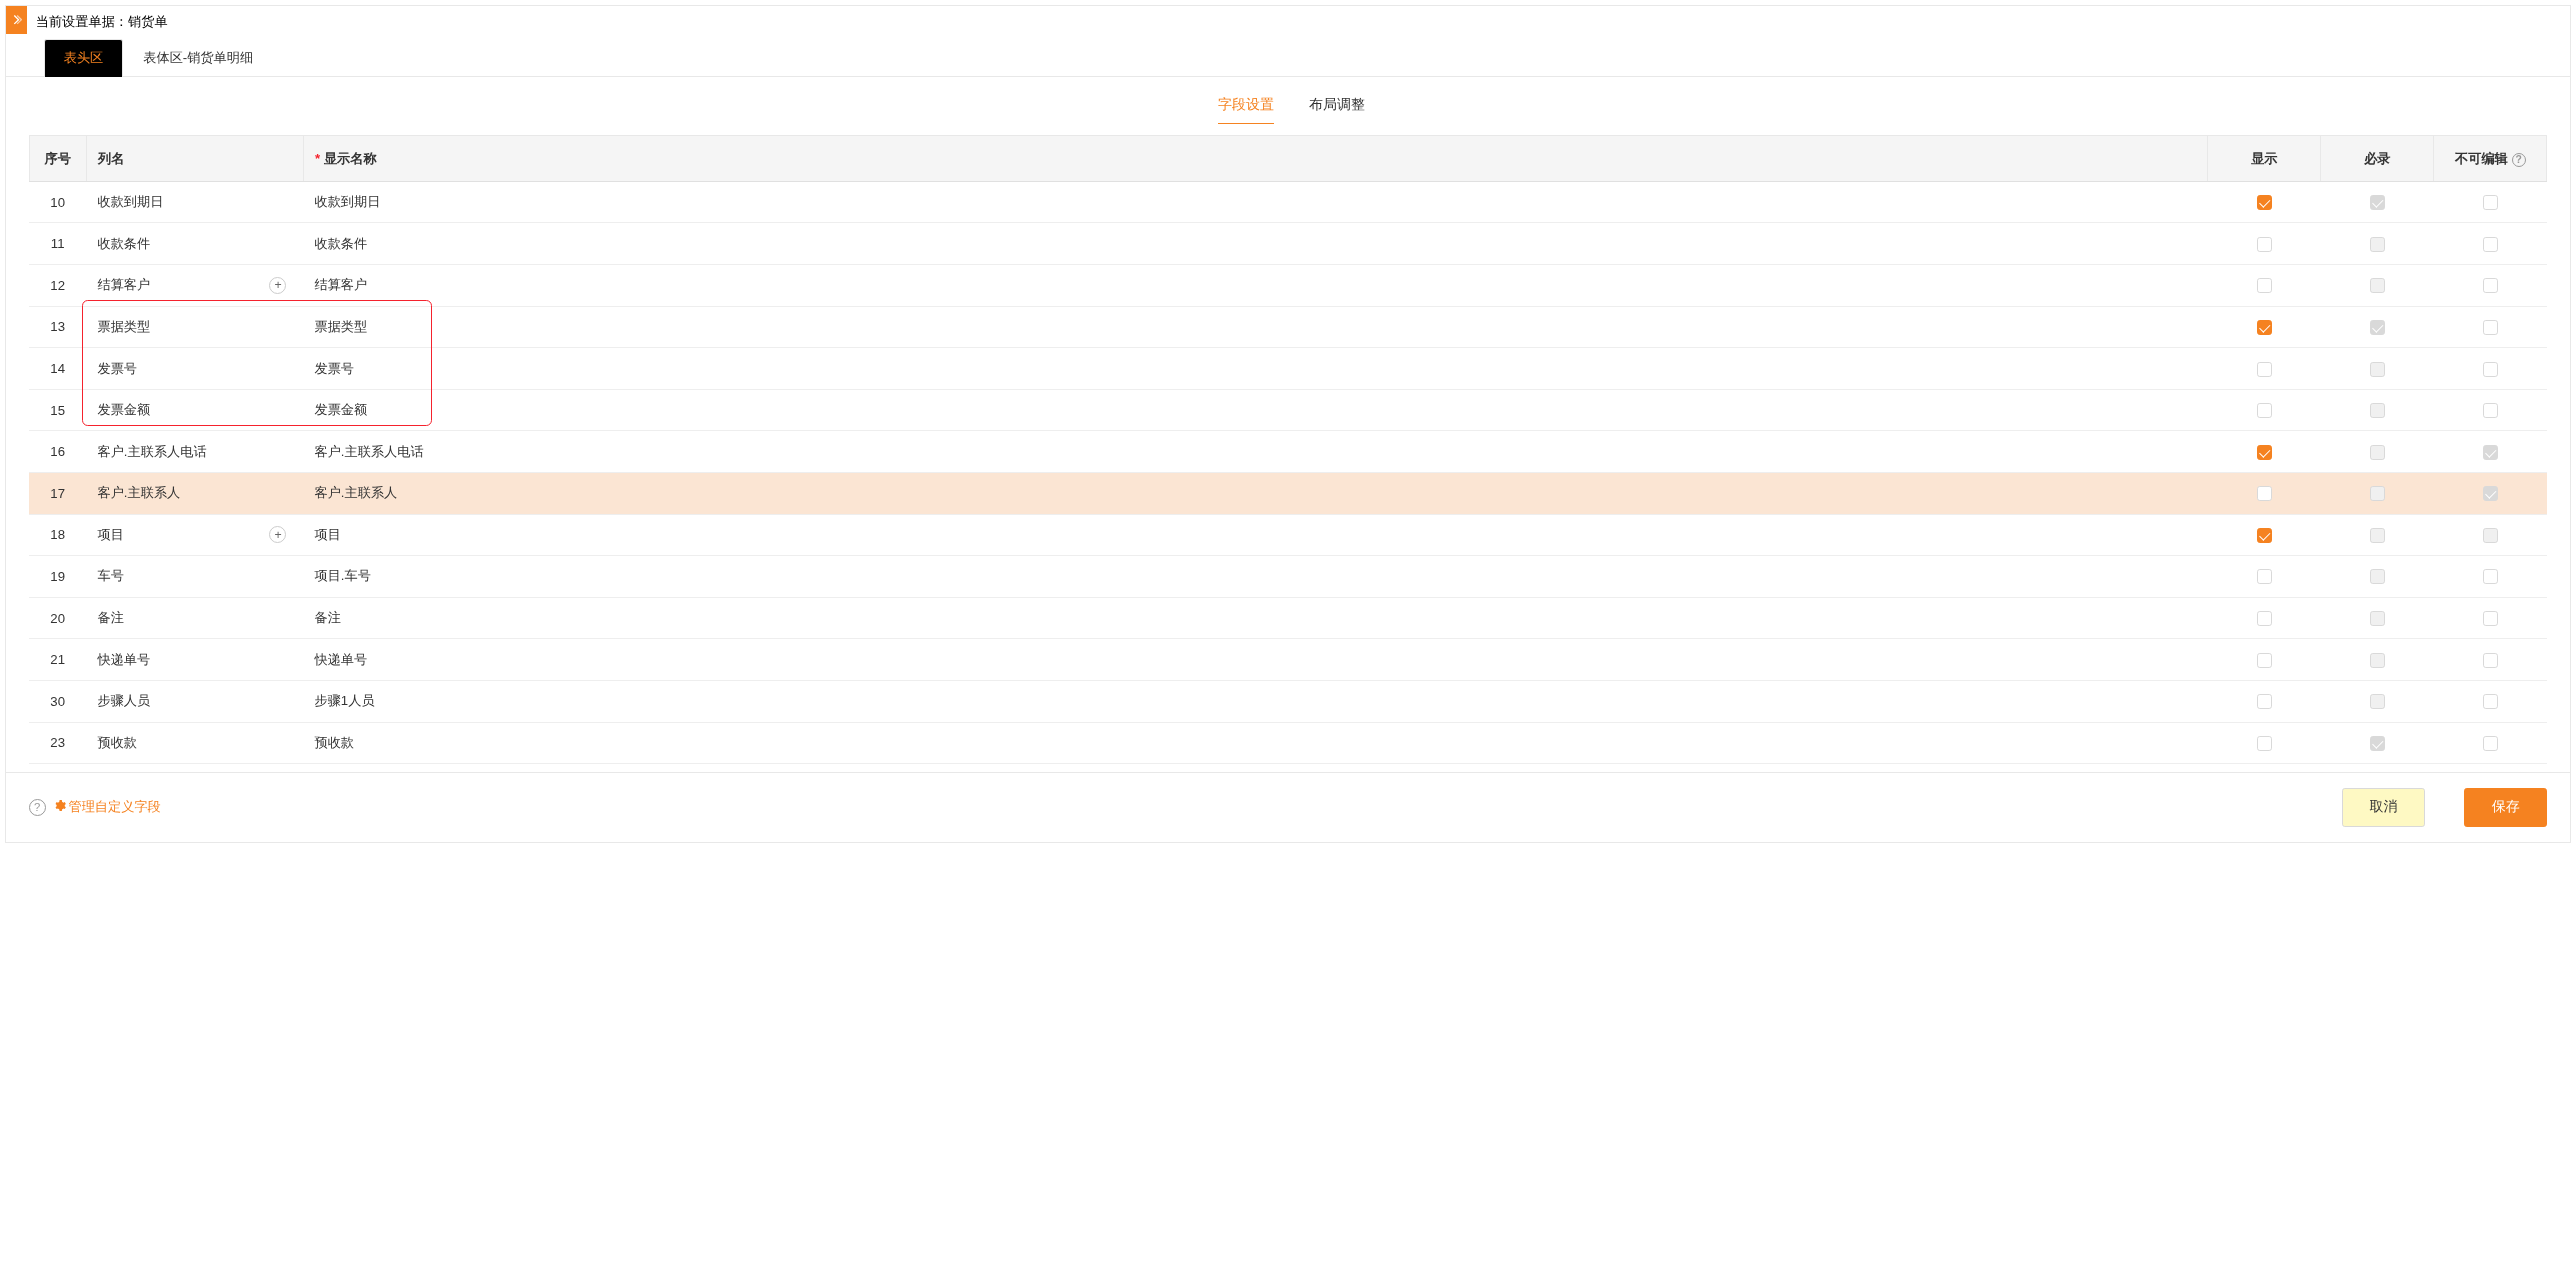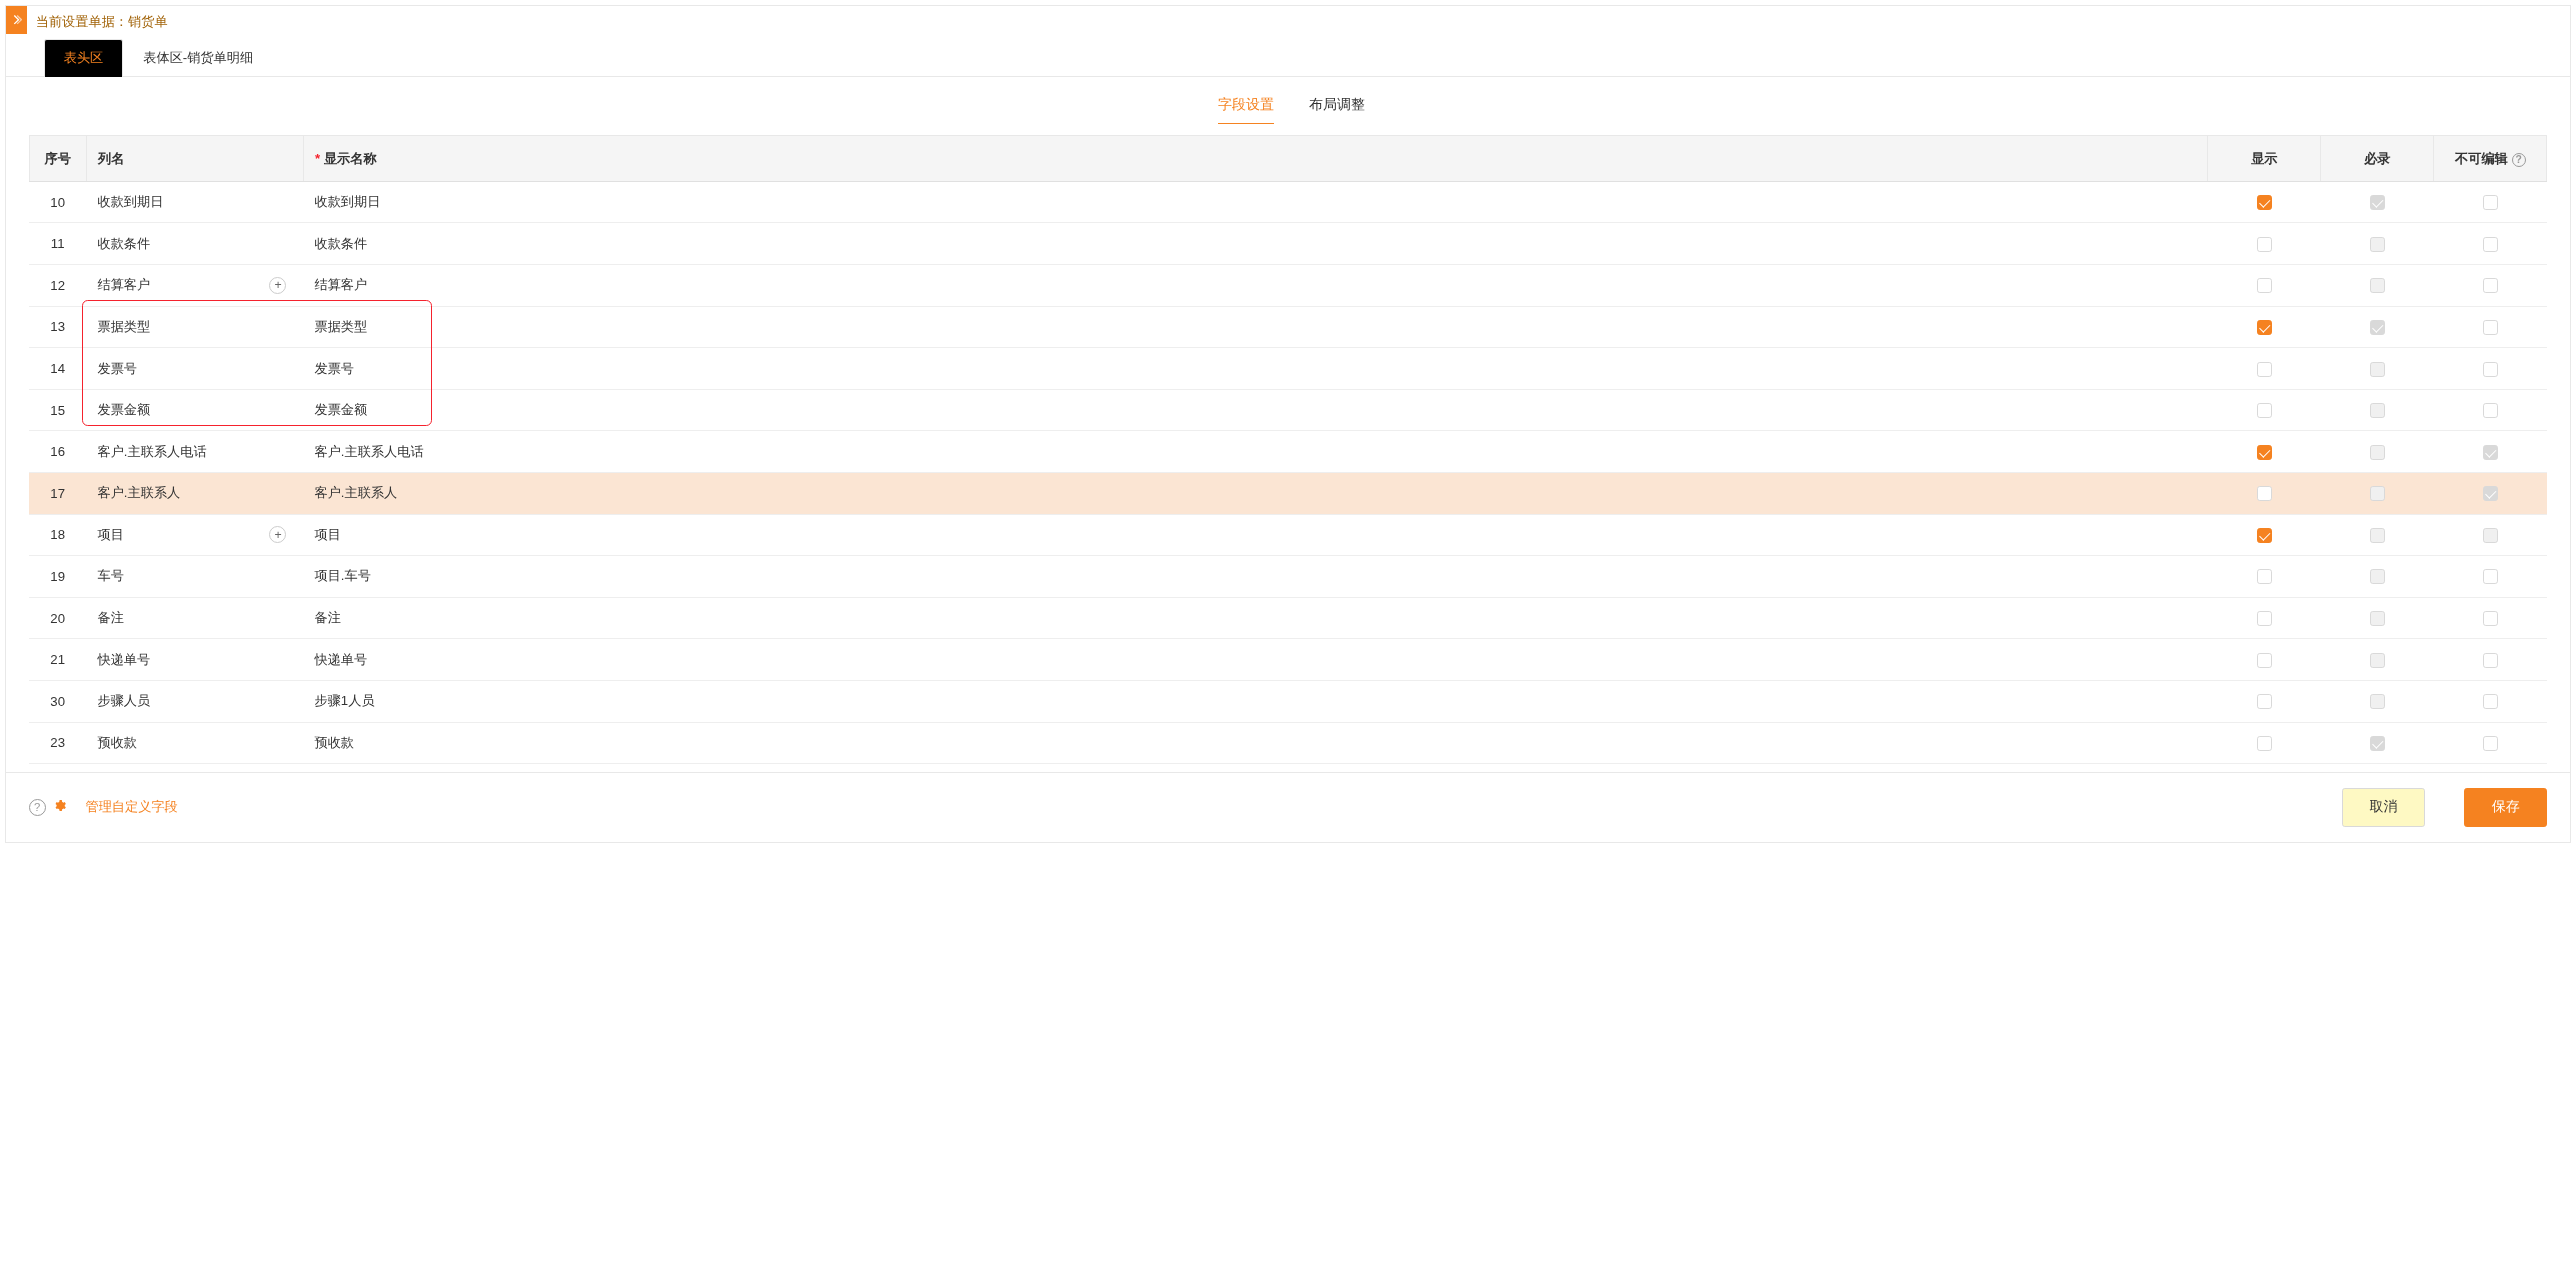--- a/index.html
+++ b/index.html
@@ -29,21 +29,21 @@
       align-items: center;
       justify-content: center;
       cursor: pointer;
       z-index: 10;
     }
     .toggle-btn svg {
       fill: #fff;
     }
     .header-bar {
       padding: 7.6px 11.3px 7.6px 30px;
-      color: #a16207;
+      color: #000000;
       font-size: 13.2px;
     }
     .tabs-primary {
       display: flex;
       border-bottom: 0.9px solid #e8e8e8;
       padding-left: 38px;
     }
     .tab-primary {
       padding: 9.4px 19px;
       cursor: pointer;
@@ -229,21 +229,21 @@
       justify-content: center;
       font-size: 11.3px;
       color: #999;
       cursor: pointer;
     }
     .gear-link {
       color: #f58220;
       cursor: pointer;
       display: inline-flex;
       align-items: center;
-      gap: 19px;
+      gap: 2px;
     }
     .gear-icon svg {
       fill: #f58220;
     }
     .footer-right {
       display: flex;
       gap: 11.3px;
     }
     .btn {
       padding: 9.4px 26.5px;

